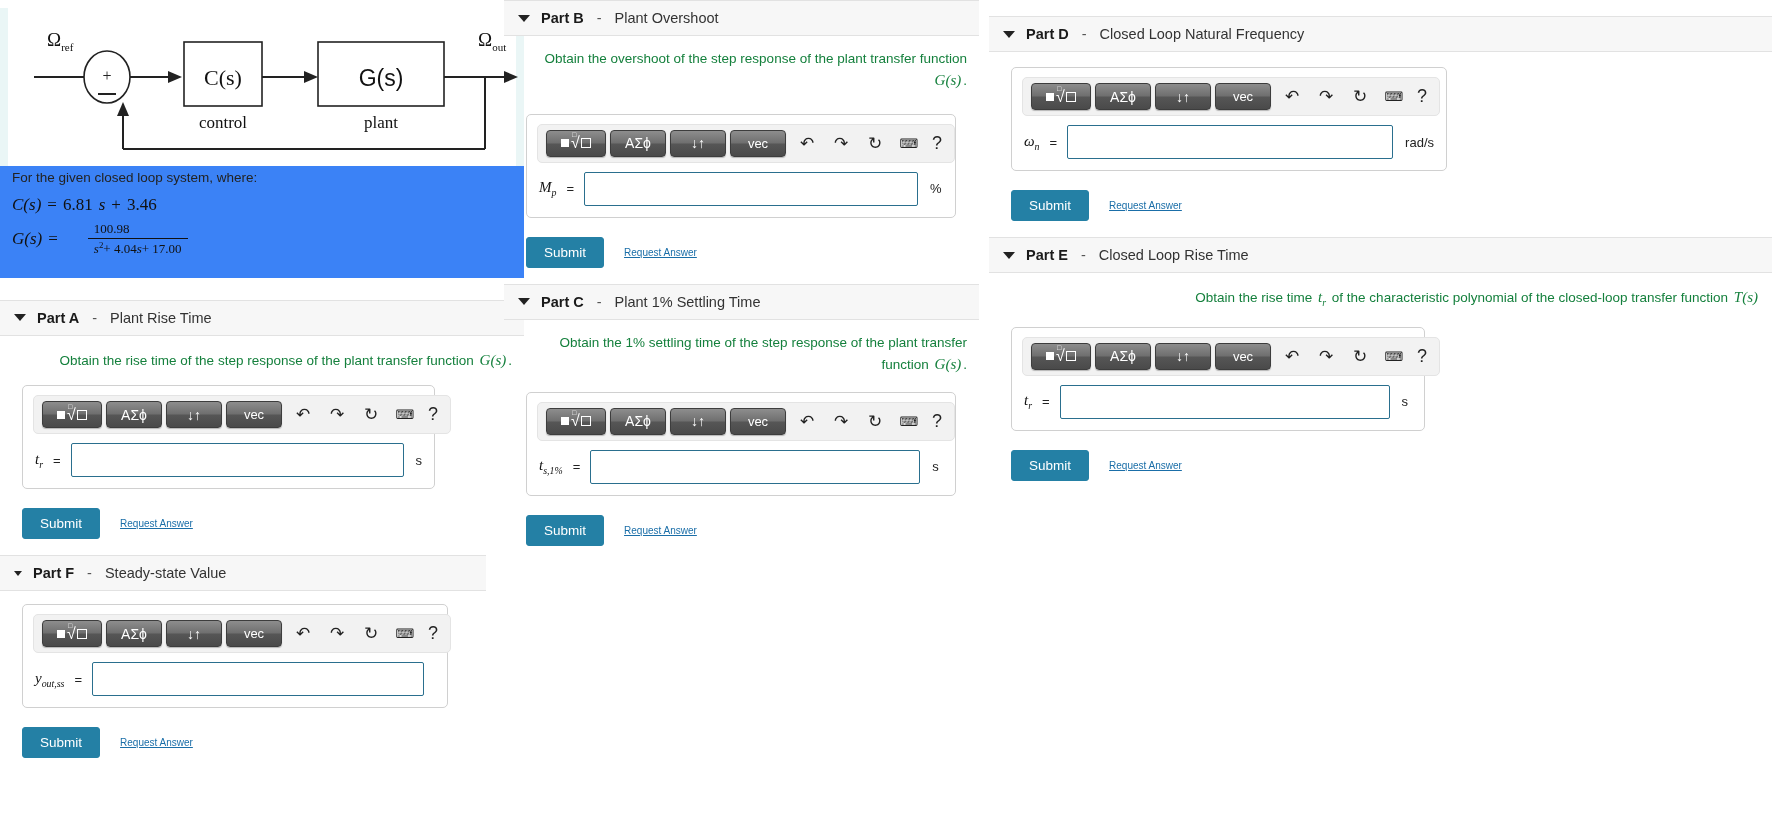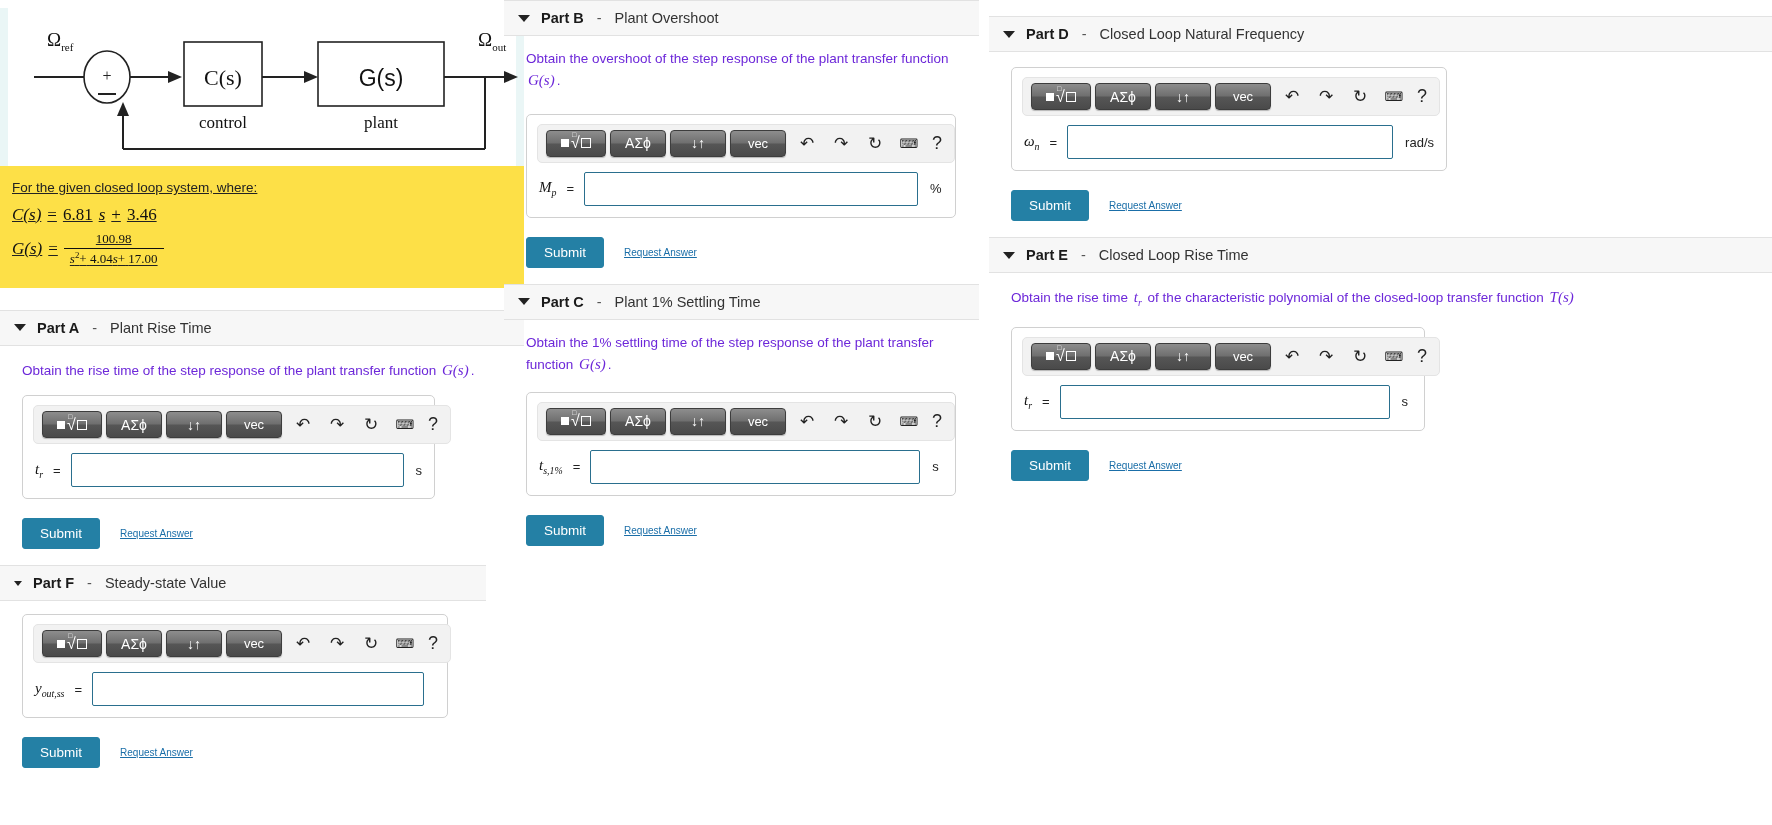--- a/index.html
+++ b/index.html
@@ -12,46 +12,46 @@
 
   
   .col{position:absolute;top:0;}
   .col-left{left:0;width:524px;}
   .col-mid{left:504px;width:475px;}
   .col-right{left:989px;width:783px;margin-top:16px;}
 
   
   .intro{background:#eaf6f6;padding:0;}
   .figbox{background:#ffffff;margin:8px 8px 0 8px;padding:10px 4px 6px 4px;}
-  .introtext{padding:14px 12px 14px 12px;background:#fde047;text-decoration:underline;}
+  .introtext{padding:4px 12px 14px 12px;background:#3b82f6;}
   .introtext .line1{font-size:13.5px;color:#222;margin:0 0 10px 0;}
 
   .mathline{font-family:"Liberation Serif",serif;font-size:17px;color:#111;margin:6px 0 6px 0;display:flex;align-items:center;gap:6px;}
   .mathline .lhs{font-style:italic;}
   .ital{font-style:italic;}
-  .frac{display:inline-block;vertical-align:middle;text-align:center;font-size:13px;line-height:1.25;}
+  .frac{display:inline-block;vertical-align:middle;font-size:13px;line-height:1.25;margin-left:24px;}
   .frac .num{border-bottom:1px solid #111;padding:0 6px 1px 6px;}
   .frac .den{padding:1px 6px 0 6px;}
   sup.exp{font-size:.68em;vertical-align:super;font-style:normal;}
 
   
   .part-header{
     background:#f7f7f7;border-top:1px solid #e2e2e2;border-bottom:1px solid #e2e2e2;
     padding:9px 10px 9px 10px;display:flex;align-items:center;gap:11px;
     font-size:14.5px;color:#333;
   }
   .caret{width:0;height:0;border-left:6px solid transparent;border-right:6px solid transparent;border-top:7px solid #222;margin-left:4px;}
   .caret-sm{border-left:4px solid transparent;border-right:4px solid transparent;border-top:5px solid #222;}
   .part-label{font-weight:bold;color:#1a1a1a;}
   .part-dash{color:#555;margin:0 2px;}
   .part-title{color:#333;}
 
   
   .qbody{padding:13px 12px 6px 22px;}
-  .qtext{font-size:13.5px;color:#6d28d9;line-height:1.5;margin-bottom:14px;}
+  .qtext{font-size:13.5px;color:#15803d;line-height:1.5;margin-bottom:14px;text-align:right;}
   .mi{font-family:"Liberation Serif",serif;font-style:italic;font-size:15px;padding:0 2px;}
   .mi sub{font-size:.66em;font-style:italic;}
   .mi sub.rm{font-style:normal;}
 
   
   .answer-card{
     border:1px solid #d0d0d0;border-radius:5px;background:#fff;
     padding:9px 10px 11px 10px;display:inline-block;box-sizing:border-box;
   }
   .toolbar{

